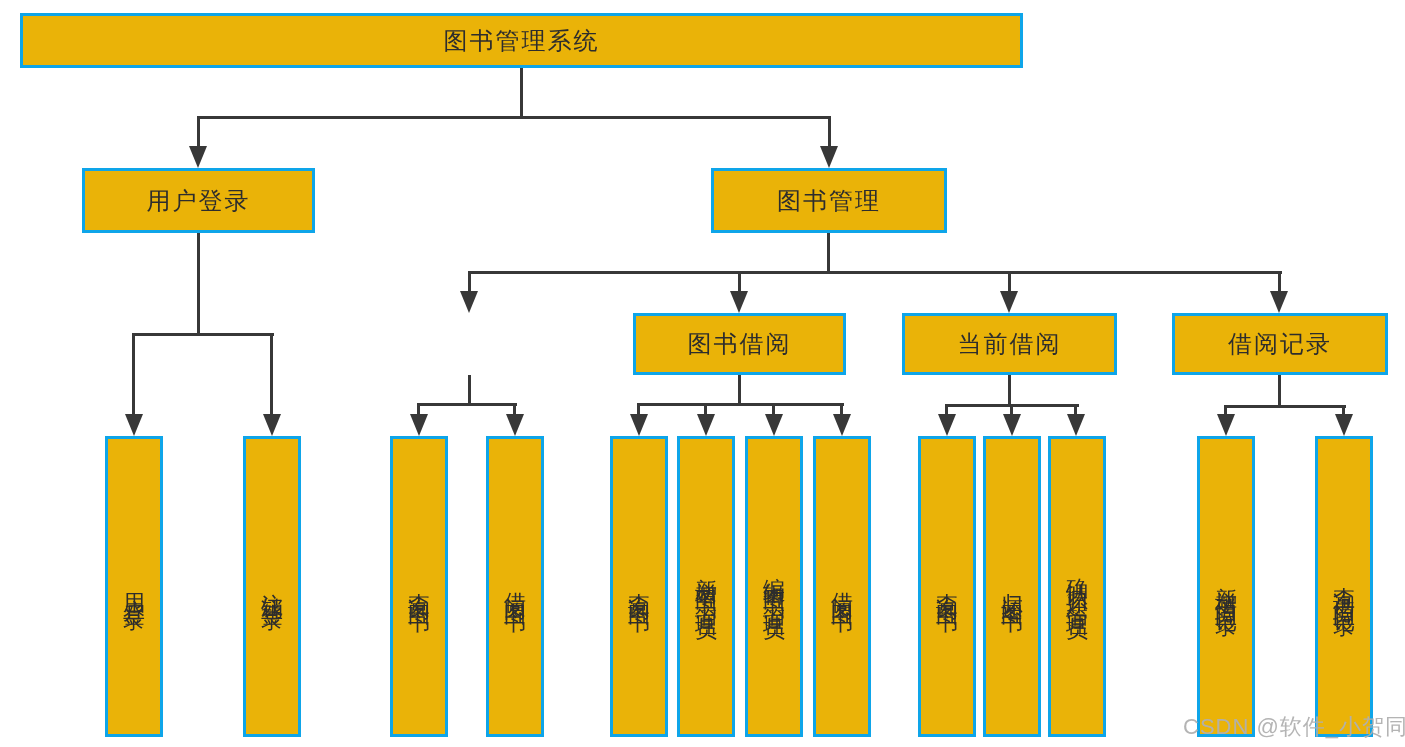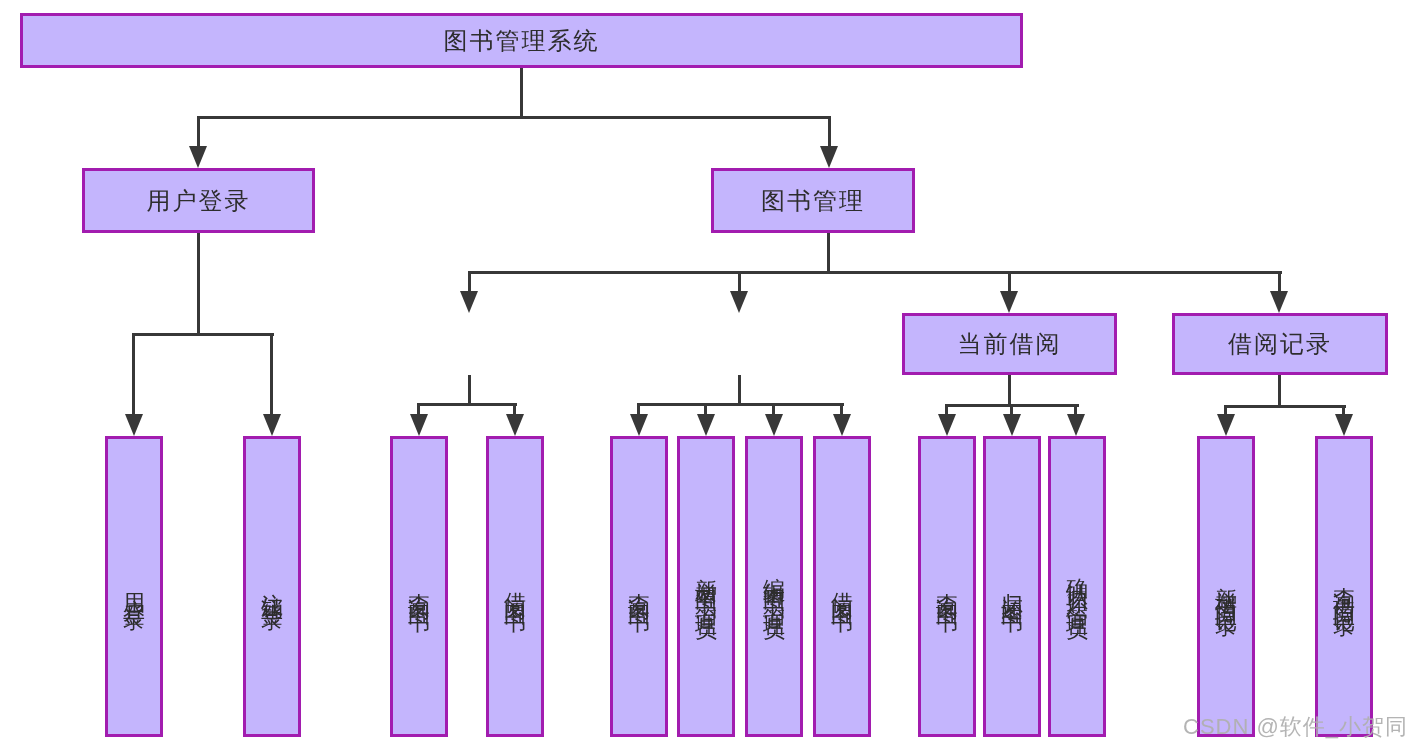--- a/index.html
+++ b/index.html
@@ -1,21 +1,21 @@
 <!DOCTYPE html>
 <html><head>
 <meta charset="utf-8">
 <style>
   html,body{margin:0;padding:0;background:#fff;}
   #canvas{
     position:relative;width:1405px;height:747px;background:#ffffff;
     font-family:"Liberation Sans","DejaVu Sans",sans-serif;overflow:hidden;
   }
   .box{
-    position:absolute;box-sizing:border-box;border:3px solid #a21caf;background:#c4b5fd;
+    position:absolute;box-sizing:border-box;border:3px solid #0ea5e9;background:#eab308;
     display:flex;align-items:center;justify-content:center;color:#2d2d2d;
   }
   .hbox{font-size:24px;letter-spacing:2px;}
   .vbox{font-size:22px;}
   .vbox .vtext{
     writing-mode:vertical-rl;text-orientation:mixed;letter-spacing:6px;
     line-height:1;white-space:nowrap;
   }
   .line{position:absolute;background:#383838;}
   .arrow{
@@ -40,21 +40,21 @@
   <div class="line" style="left:520px;top:68px;width:3px;height:50px;"></div>
   <div class="line" style="left:197px;top:116px;width:634px;height:3px;"></div>
   <div class="line" style="left:197px;top:116px;width:3px;height:32px;"></div>
   <div class="line" style="left:828px;top:116px;width:3px;height:32px;"></div>
   <div class="arrow" style="left:189px;top:146px;"></div>
   <div class="arrow" style="left:820px;top:146px;"></div>
 
   <div class="box hbox" style="left:82px;top:168px;width:233px;height:65px;">
     <span>用户登录</span>
   </div>
-  <div class="box hbox" style="left:711px;top:168px;width:204px;height:65px;text-align:right;">
+  <div class="box hbox" style="left:711px;top:168px;width:236px;height:65px;text-align:right;">
     <span>图书管理</span>
   </div>
 
   <div class="line" style="left:197px;top:233px;width:3px;height:103px;"></div>
   <div class="line" style="left:132px;top:333px;width:142px;height:3px;"></div>
   <div class="line" style="left:132px;top:333px;width:3px;height:84px;"></div>
   <div class="line" style="left:270px;top:333px;width:3px;height:84px;"></div>
   <div class="arrow" style="left:125px;top:414px;"></div>
   <div class="arrow" style="left:263px;top:414px;"></div>
 
@@ -62,20 +62,23 @@
   <div class="line" style="left:468px;top:271px;width:814px;height:3px;"></div>
   <div class="line" style="left:468px;top:271px;width:3px;height:22px;"></div>
   <div class="line" style="left:738px;top:271px;width:3px;height:22px;"></div>
   <div class="line" style="left:1008px;top:271px;width:3px;height:22px;"></div>
   <div class="line" style="left:1278px;top:271px;width:3px;height:22px;"></div>
   <div class="arrow" style="left:460px;top:291px;"></div>
   <div class="arrow" style="left:730px;top:291px;"></div>
   <div class="arrow" style="left:1000px;top:291px;"></div>
   <div class="arrow" style="left:1270px;top:291px;"></div>
 
+  <div class="box hbox" style="left:633px;top:313px;width:213px;height:62px;">
+    <span>图书借阅</span>
+  </div>
   <div class="box hbox" style="left:1172px;top:313px;width:216px;height:62px;">
     <span>借阅记录</span>
   </div>
   <div class="box hbox" style="left:902px;top:313px;width:215px;height:62px;">
     <span>当前借阅</span>
   </div>
 
   <div class="line" style="left:468px;top:375px;width:3px;height:31px;"></div>
   <div class="line" style="left:417px;top:403px;width:100px;height:3px;"></div>
   <div class="line" style="left:417px;top:403px;width:3px;height:13px;"></div>

